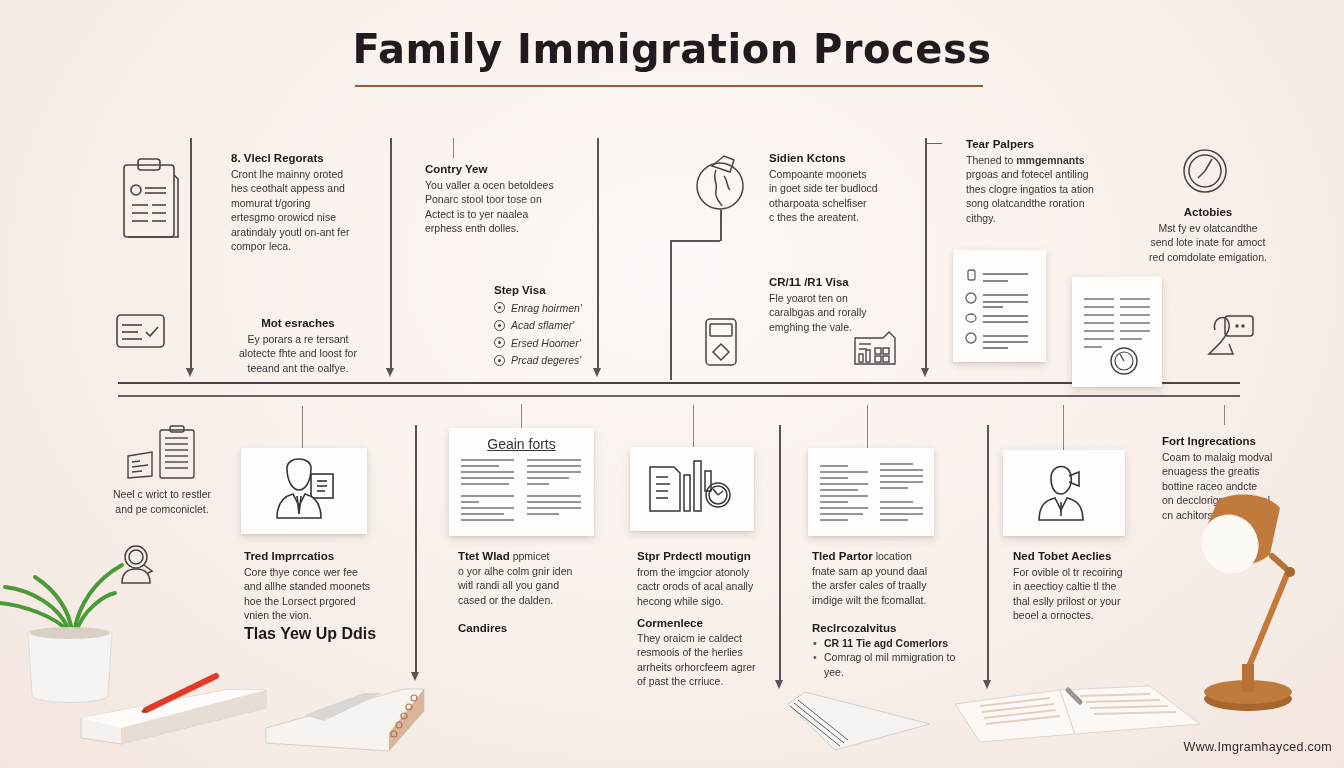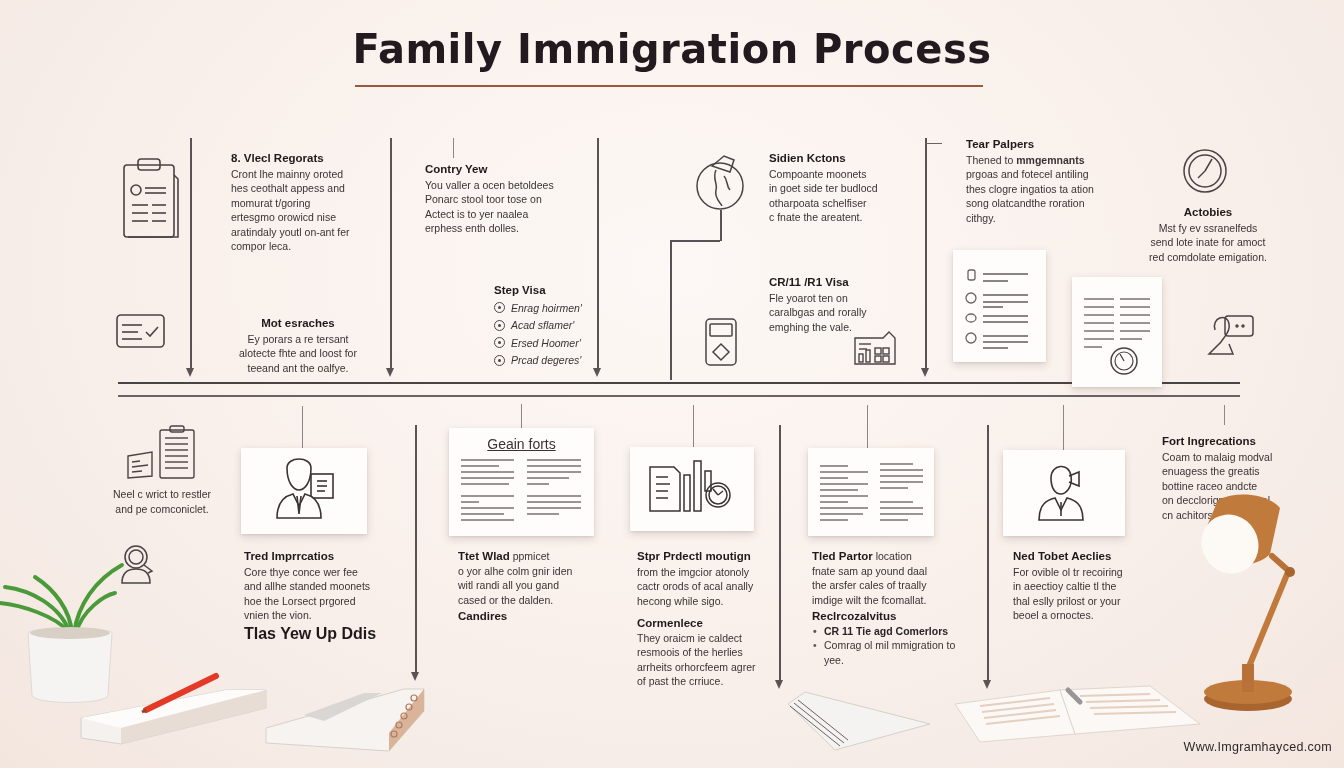--- a/index.html
+++ b/index.html
@@ -26,21 +26,21 @@
     border-top: 9px solid #5a5254;
   }
   .hline { position: absolute; height: 1.5px; background: #4a4345; }
 
   .block { position: absolute; font-size: 10.5px; line-height: 14.5px; color: #3a3335; }
   .block .h { font-weight: bold; font-size: 11.5px; color: #1f191b; margin-bottom: 1px; }
   .block.center { text-align: center; }
   .block ul { list-style: none; }
   .block li { position: relative; padding-left: 12px; }
   .block li::before { content: "•"; position: absolute; left: 1px; color: #555; }
-  .block .h2 { font-weight: bold; font-size: 11.5px; color: #1f191b; margin-top: 2px; }
+  .block .h2 { font-weight: bold; font-size: 11.5px; color: #1f191b; margin-top: 14px; }
   .block .bold-li { font-weight: bold; color: #2a2426; }
 
   .steps .step { display: flex; align-items: center; gap: 6px; font-style: italic; margin-top: 3px; font-size: 10.5px; }
   .steps .circle { width: 11px; height: 11px; border: 1.2px solid #4c4547; border-radius: 50%; position: relative; }
   .steps .circle::after { content: ""; position: absolute; left: 3px; top: 3px; width: 3px; height: 3px; background: #4c4547; border-radius: 50%; }
 
   .card {
     position: absolute; background: #fffdfb;
     box-shadow: 0 3px 8px rgba(90,60,50,0.18), 0 1px 2px rgba(90,60,50,0.1);
   }
@@ -126,21 +126,21 @@
     <path d="M18 16 L30 6 L40 10 L36 22 Z"></path>
     <path d="M22 20 C18 28 24 34 22 40 C20 48 26 52 28 56 M30 26 C34 30 32 36 36 40"></path>
   </svg>
 </div>
 
 <div class="block" style="left:769px; top:151px; width:120px;">
   <div class="h">Sidien Kctons</div>
   <div>Compoante moonets</div>
   <div>in goet side ter budlocd</div>
   <div>otharpoata schelfiser</div>
-  <div>c fnate the areatent.</div>
+  <div>c thes the areatent.</div>
 </div>
 
 <div class="block" style="left:966px; top:137px; width:150px;">
   <div class="h">Tear Palpers</div>
   <div><span>Thened to </span><b>mmgemnants</b></div>
   <div>prgoas and fotecel antiling</div>
   <div>thes clogre ingatios ta ation</div>
   <div>song olatcandthe roration</div>
   <div>cithgy.</div>
 </div>
@@ -149,21 +149,21 @@
   <svg width="46" height="46" viewBox="0 0 46 46" fill="none" stroke="#4a4345" stroke-width="1.5">
     <circle cx="23" cy="23" r="21"></circle>
     <circle cx="23" cy="23" r="16"></circle>
     <line x1="23" y1="23" x2="30" y2="11"></line>
       <line x1="23" y1="23" x2="16" y2="30"></line>
   </svg>
 </div>
 
 <div class="block center" style="left:1138px; top:205px; width:140px;">
   <div class="h">Actobies</div>
-  <div>Mst fy ev ssranelfeds</div>
+  <div>Mst fy ev olatcandthe</div>
   <div>send lote inate for amoct</div>
   <div>red comdolate emigation.</div>
 </div>
 
 <div class="abs" style="left:116px; top:313px;">
   <svg width="50" height="36" viewBox="0 0 50 36" fill="none" stroke="#4a4345" stroke-width="1.6">
     <rect x="1" y="2" width="47" height="32" rx="4"></rect>
     <line x1="6" y1="12" x2="26" y2="12"></line>
       <line x1="6" y1="19" x2="22" y2="19"></line>
       <line x1="6" y1="26" x2="26" y2="26"></line>

